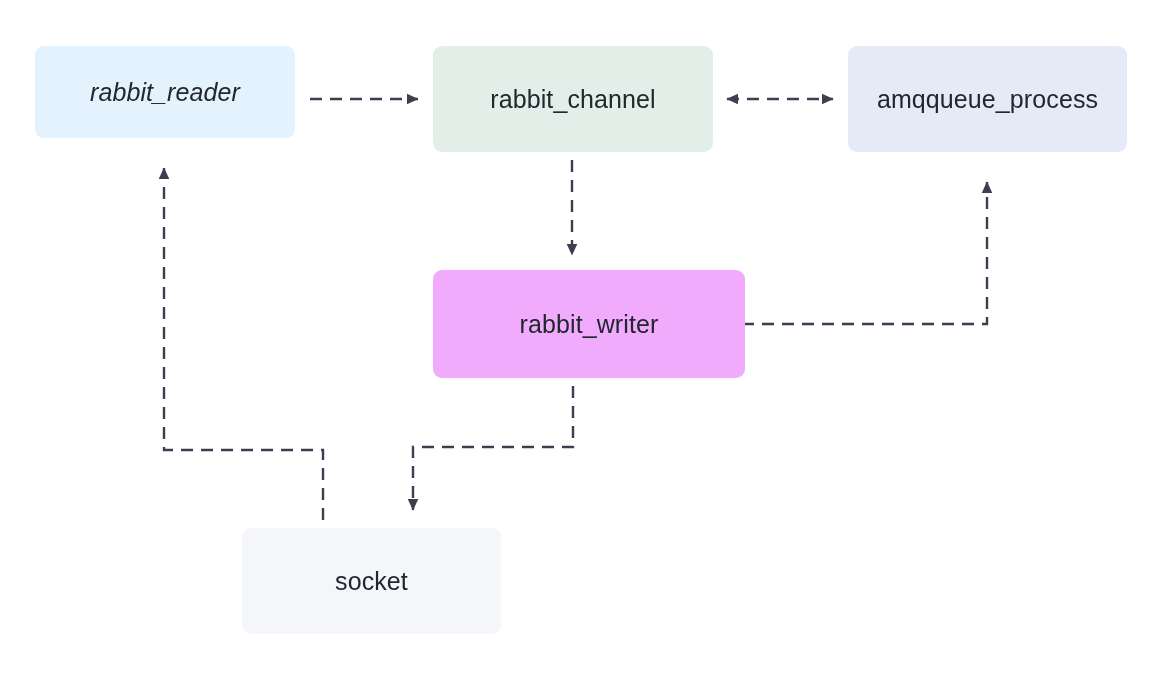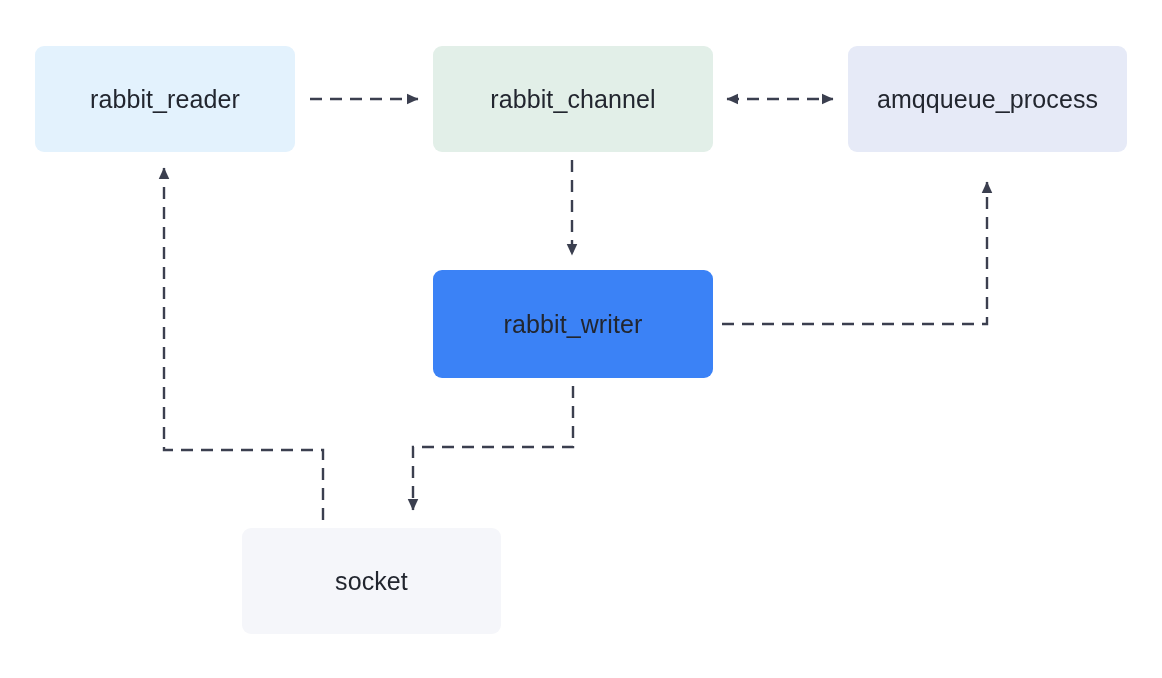--- a/index.html
+++ b/index.html
@@ -71,33 +71,33 @@
 
     <polyline fill="none" stroke="#3b3f4f" stroke-width="2.4" stroke-dasharray="12 8" stroke-linecap="butt" marker-end="url(#arrow-end)" points="572,160 572,255"></polyline>
 
     <polyline fill="none" stroke="#3b3f4f" stroke-width="2.4" stroke-dasharray="12 8" stroke-linecap="butt" marker-end="url(#arrow-end)" points="722,324 987,324 987,182"></polyline>
 
     <polyline fill="none" stroke="#3b3f4f" stroke-width="2.4" stroke-dasharray="12 8" stroke-linecap="butt" marker-end="url(#arrow-end)" points="573,386 573,447 413,447 413,510"></polyline>
 
     <polyline fill="none" stroke="#3b3f4f" stroke-width="2.4" stroke-dasharray="12 8" stroke-linecap="butt" marker-end="url(#arrow-end)" points="323,520 323,450 164,450 164,168"></polyline>
   </svg>
 
-  <div class="node" id="node-rabbit-reader" style="left: 35px; top: 46px; width: 260px; height: 106px; background: rgb(227, 242, 253);">
+  <div class="node" id="node-rabbit-reader" style="left: 35px; top: 46px; width: 260px; height: 92px; background: rgb(227, 242, 253); font-style: italic;">
     <span class="node-label" style="color: rgb(34, 38, 47);">rabbit_reader</span>
   </div>
 
   <div class="node" id="node-amqqueue-process" style="left: 848px; top: 46px; width: 279px; height: 106px; background: rgb(230, 234, 247);">
     <span class="node-label" style="color: rgb(34, 38, 47);">amqqueue_process</span>
   </div>
 
   <div class="node" id="node-rabbit-channel" style="left: 433px; top: 46px; width: 280px; height: 106px; background: rgb(226, 239, 232);">
     <span class="node-label" style="color: rgb(34, 38, 47);">rabbit_channel</span>
   </div>
 
-  <div class="node" id="node-rabbit-writer" style="left: 433px; top: 270px; width: 280px; height: 108px; background: #3b82f6;">
+  <div class="node" id="node-rabbit-writer" style="left: 433px; top: 270px; width: 312px; height: 108px; background: #f0abfc;">
     <span class="node-label" style="color: rgb(34, 38, 47);">rabbit_writer</span>
   </div>
 
   <div class="node" id="node-socket" style="left: 242px; top: 528px; width: 259px; height: 106px; background: rgb(245, 246, 250); text-align: center;">
     <span class="node-label" style="color: rgb(34, 38, 47);">socket</span>
   </div>
 
 </div>
 
 </body></html>

